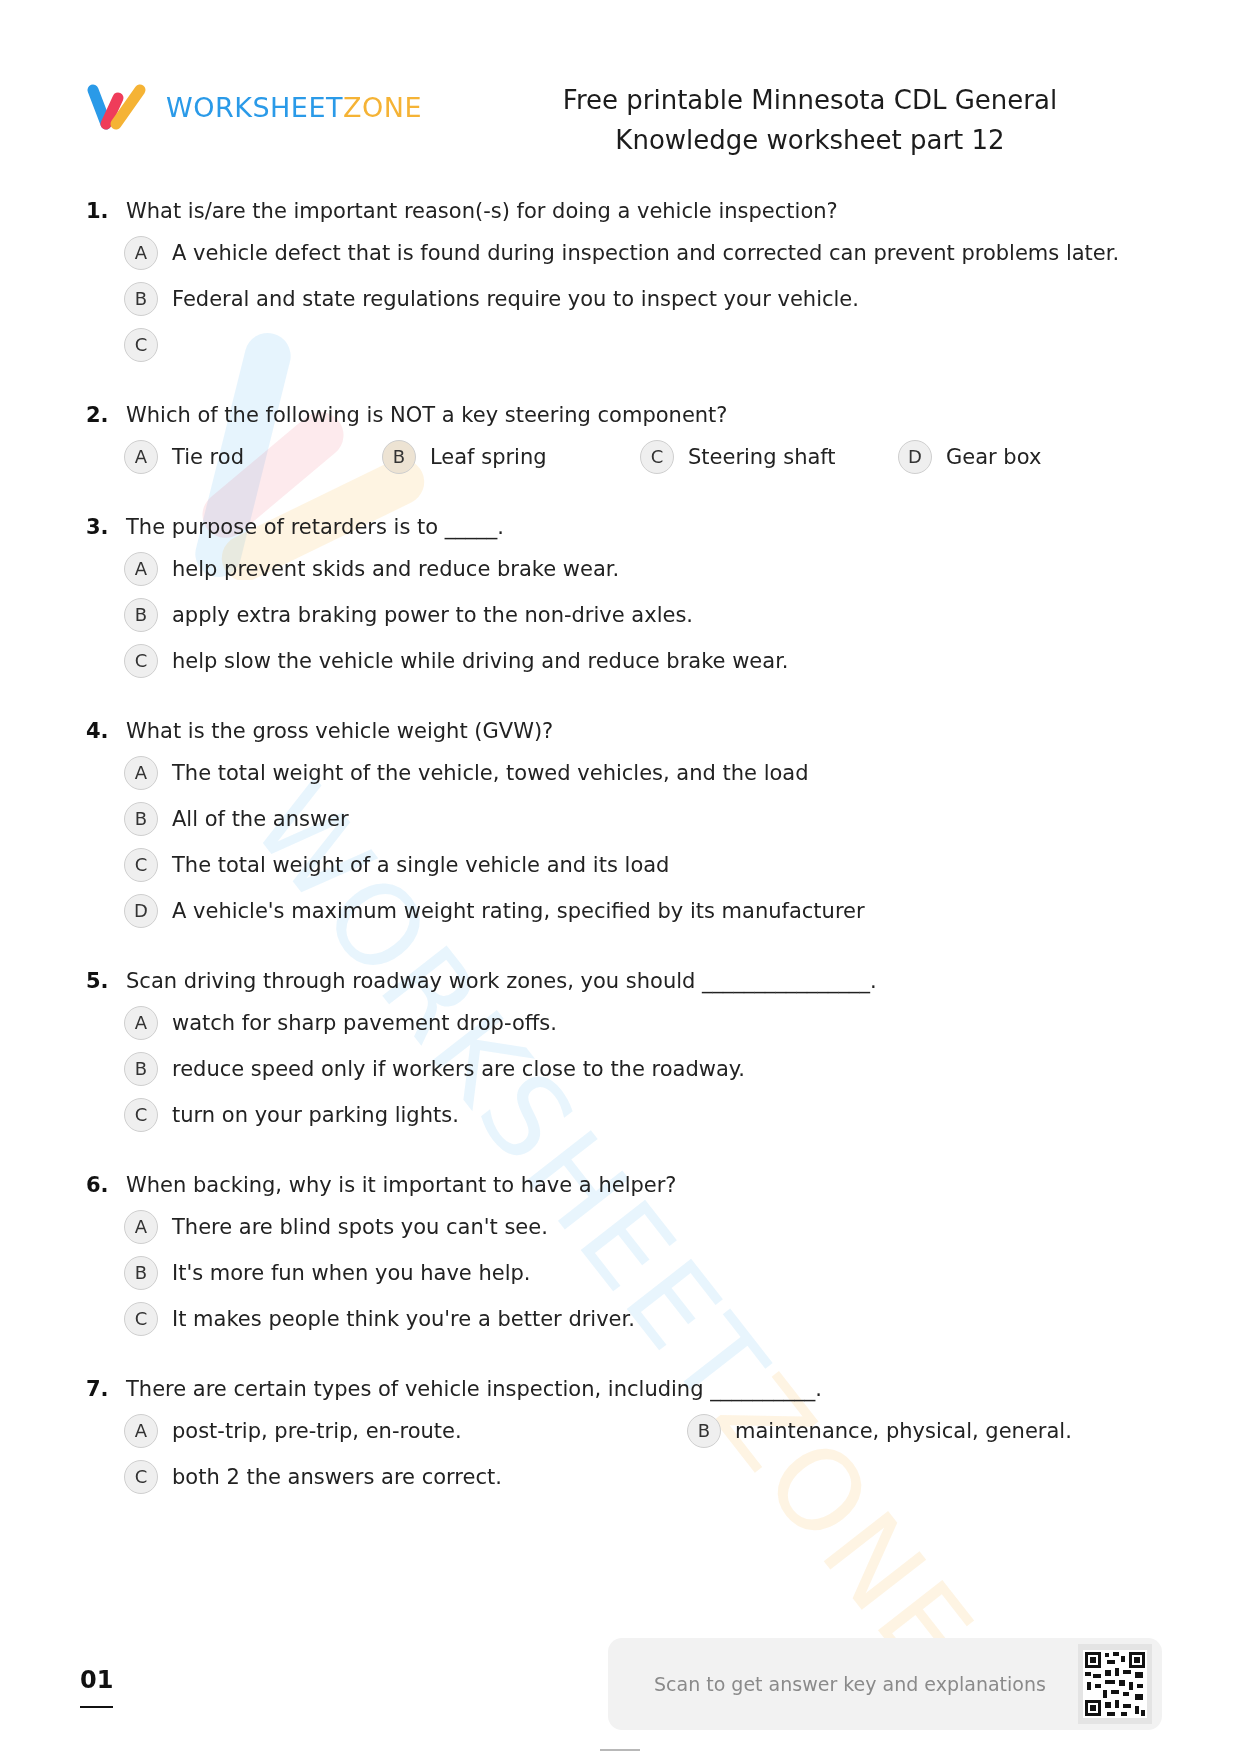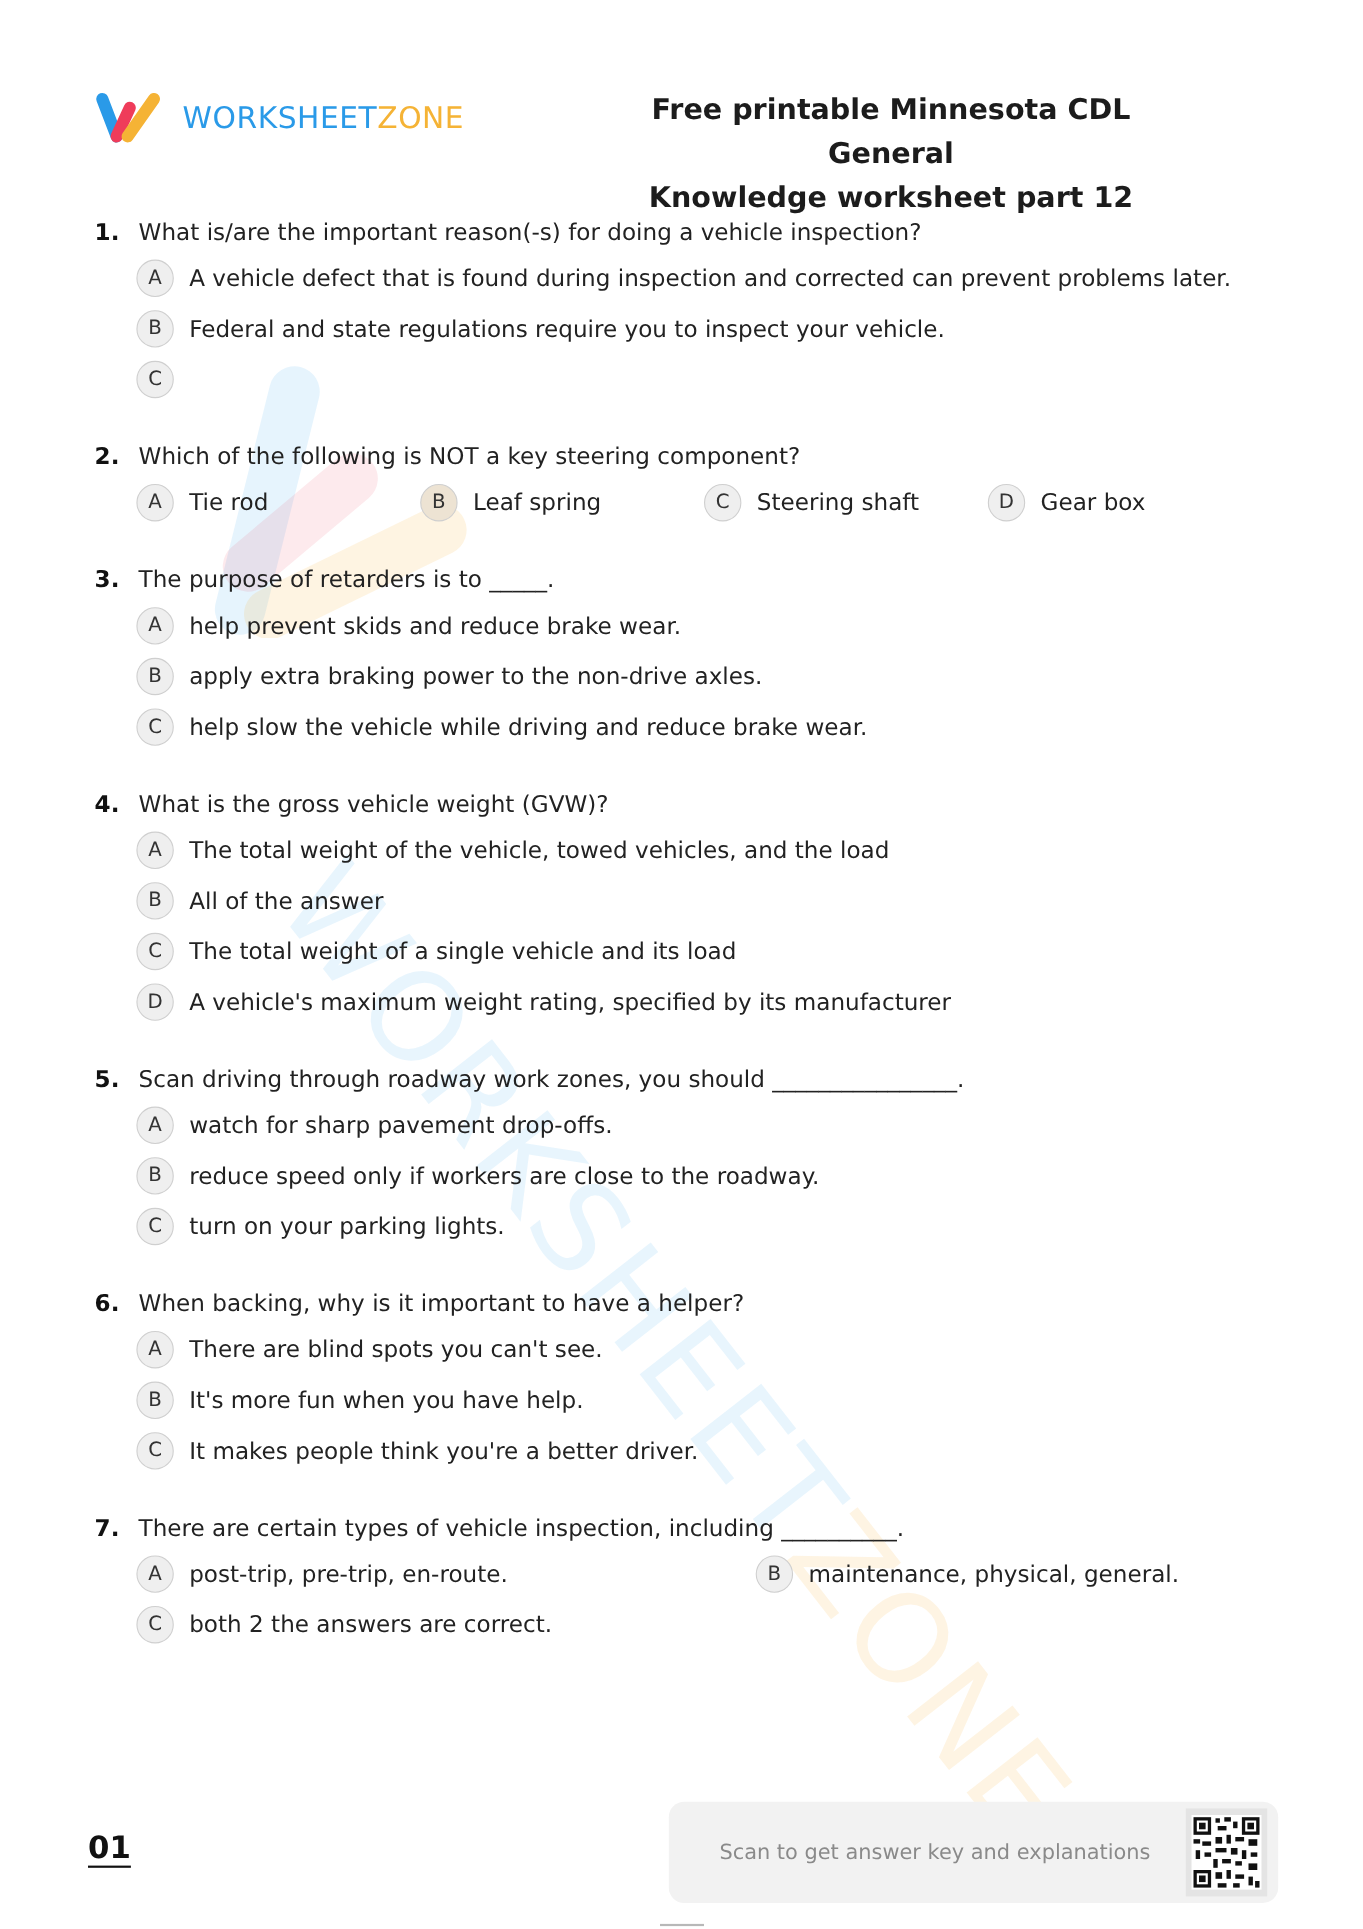--- a/index.html
+++ b/index.html
@@ -19,21 +19,21 @@
     .header { position: absolute; left: 0; top: 0; width: 1239px; height: 170px; }
     .logo { position: absolute; left: 84px; top: 82px; display: flex; align-items: center; }
     .logo svg { width: 70px; height: 50px; }
     .logo-text { margin-left: 12px; font-family: "DejaVu Sans", sans-serif; font-size: 27px; font-weight: 400; letter-spacing: 0.5px; }
     .logo-text .blue { color: #2a9ae8; }
     .logo-text .orange { color: #f5b335; }
 
     .title {
       position: absolute; left: 540px; top: 80px; width: 540px;
       text-align: center; font-family: "DejaVu Sans", sans-serif;
-      font-size: 26px; font-weight: 700; line-height: 40px; color: #1c1c1c;
+      font-size: 26px; font-weight: 400; line-height: 40px; color: #1c1c1c;
     }
 
     .questions { position: absolute; left: 86px; top: 196px; width: 1060px; }
     .question { margin-bottom: 38px; }
     .q-line { display: flex; align-items: flex-start; font-size: 21px; line-height: 30px; color: #222; }
     .q-num { width: 40px; font-weight: 700; color: #111; }
     .q-text { flex: 1; }
 
     .options { margin-top: 12px; margin-left: 38px; }
     .options.grid-4 { display: grid; grid-template-columns: 258px 258px 258px 258px; }
@@ -46,22 +46,22 @@
       flex: 0 0 34px; width: 34px; height: 34px; border-radius: 50%;
       border: 1.5px solid #cfcfcf; background: #efefef;
       display: flex; align-items: center; justify-content: center;
       font-size: 18px; color: #333; margin-top: -2px; margin-right: 14px;
     }
     .option-letter.tinted { background: #ede3d3; }
     .option-text { flex: 1; padding-right: 20px; }
 
     .page-number {
       position: absolute; left: 80px; top: 1666px;
-      font-size: 28px; font-weight: 700; color: #111;
-      border-bottom: 2px solid #111; line-height: 28px; padding-bottom: 2px;
+      font-size: 24px; font-weight: 700; color: #111;
+      border-bottom: 2px solid #111; line-height: 28px; padding-bottom: 12px;
     }
 
     .answer-box {
       position: absolute; left: 608px; top: 1638px; width: 554px; height: 92px;
       background: #f2f2f2; border-radius: 14px; display: flex; align-items: center;
       cursor: pointer;
     }
     .answer-text { margin-left: 46px; font-size: 19px; color: #8a8a8a; flex: 1; }
     .qr { width: 74px; height: 80px; margin-right: 10px; background: #e4e4e4; display: flex; align-items: center; justify-content: center; }
 

